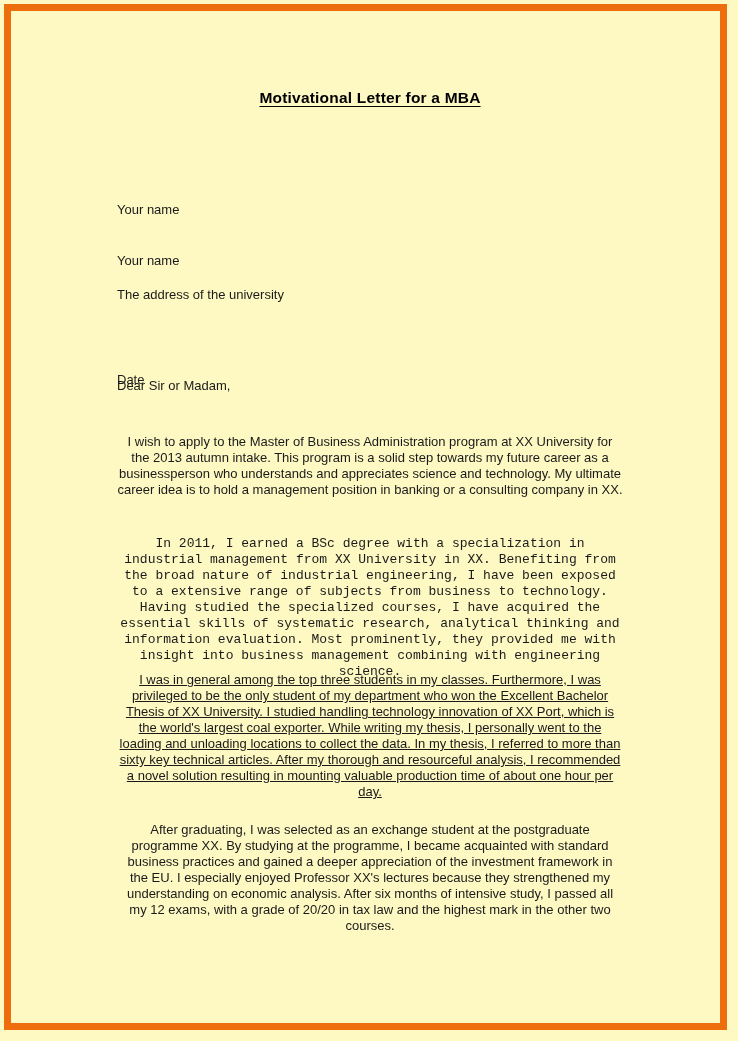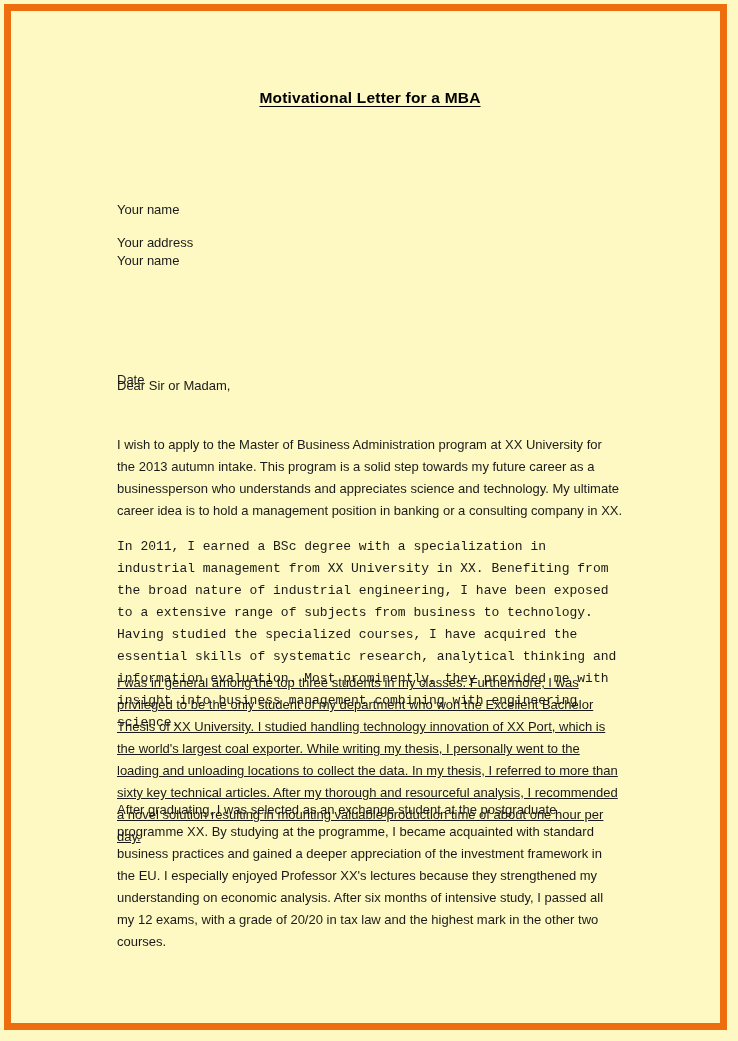--- a/index.html
+++ b/index.html
@@ -65,56 +65,56 @@
     font-size: 13px;
     line-height: 16.8px;
     white-space: pre-line;
   }
 
   .para {
     position: absolute;
     left: 0;
     width: 506px;
     font-size: 13px;
-    line-height: 22px;
-    text-align: left;
+    line-height: 16px;
+    text-align: center;
   }
 
   
   #sender-block    { top: 185px; }
   #email-block     { top: 236px; }
   #recipient-block { top: 270px; }
   #date-block      { top: 355px; }
   #salutation      { top: 378px; }
   #para-1          { top: 421px; }
   #para-2          { top: 523px; font-family: Liberation Mono, monospace; }
   #para-3          { top: 659px; text-decoration: underline; }
-  #para-4          { top: 786px; }
+  #para-4          { top: 809px; }
 </style>
 </head>
 <body>
 
 <div id="page">
 
   <div id="frame"></div>
 
   <div id="letter">
 
     <h1 class="doc-title">Motivational Letter for a MBA</h1>
 
     <div class="block" id="sender-block">
       <div>Your name</div>
-      <div>Your address</div>
     </div>
 
     <div class="block" id="email-block">
       <div>Your name</div>
     </div>
 
     <div class="block" id="recipient-block">
+      <div>The address of the university</div>
     </div>
 
     <div class="block" id="date-block">
       <div>Date</div>
     </div>
 
     <div class="block" id="salutation">Dear Sir or Madam,</div>
 
     <p class="para" id="para-1">I wish to apply to the Master of Business Administration program at XX University for the 2013 autumn intake. This program is a solid step towards my future career as a businessperson who understands and appreciates science and technology. My ultimate career idea is to hold a management position in banking or a consulting company in XX.</p>
     <p class="para" id="para-2">In 2011, I earned a BSc degree with a specialization in industrial management from XX University in XX. Benefiting from the broad nature of industrial engineering, I have been exposed to a extensive range of subjects from business to technology. Having studied the specialized courses, I have acquired the essential skills of systematic research, analytical thinking and information evaluation. Most prominently, they provided me with insight into business management combining with engineering science.</p>

